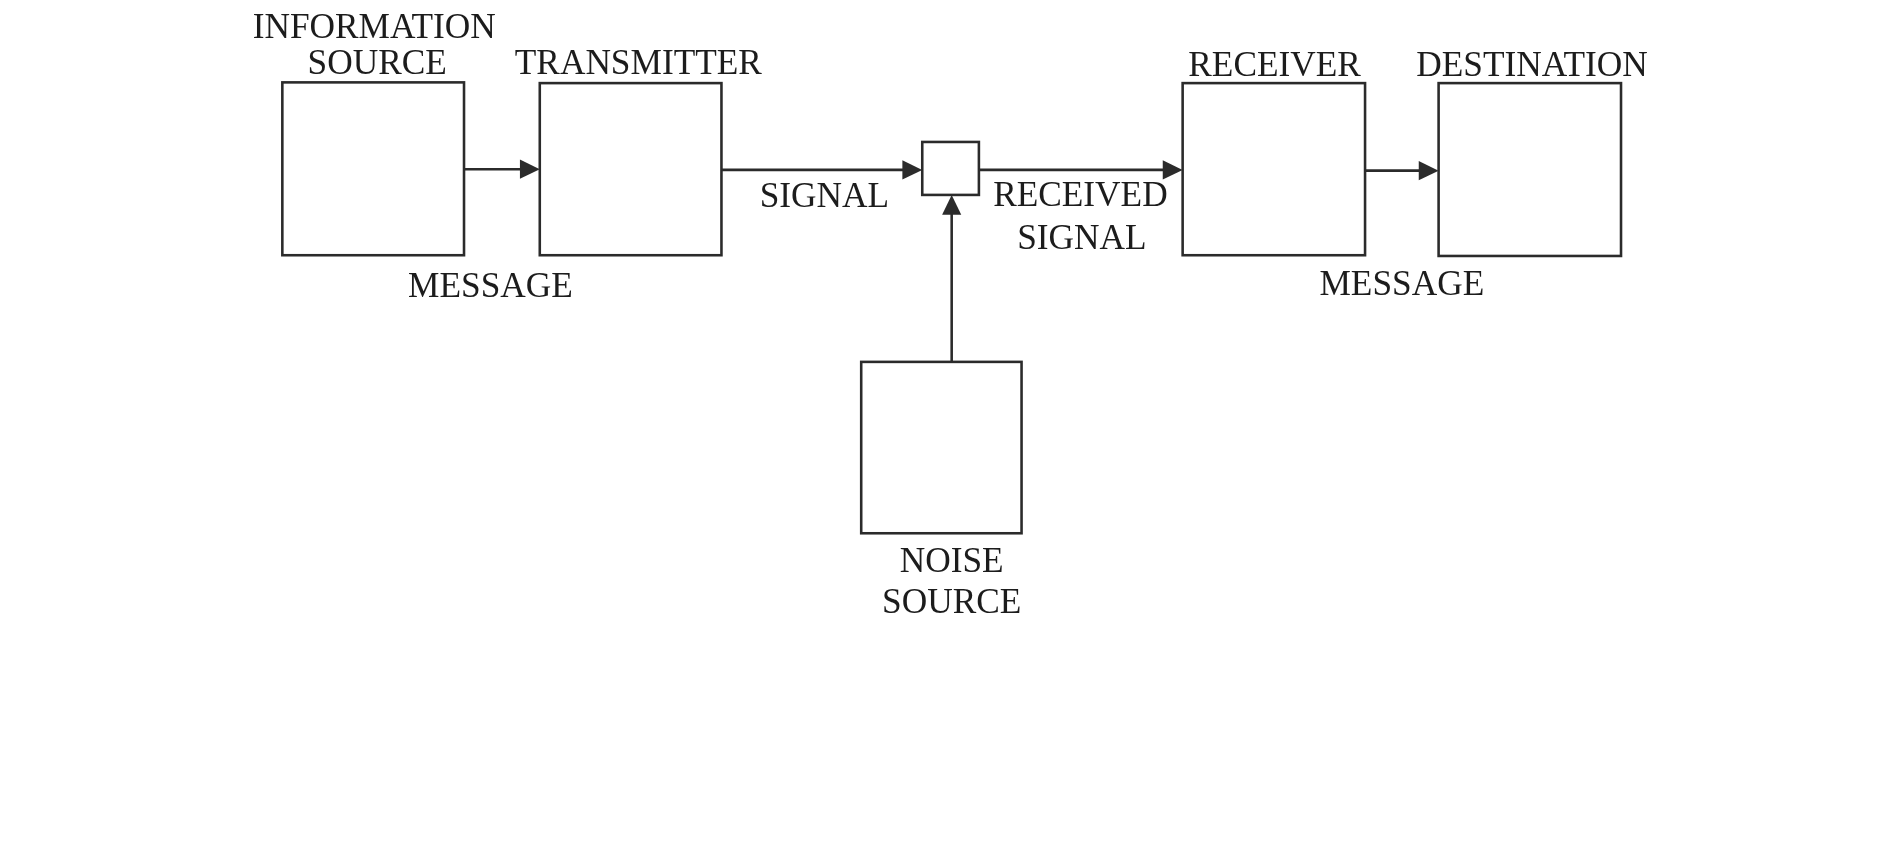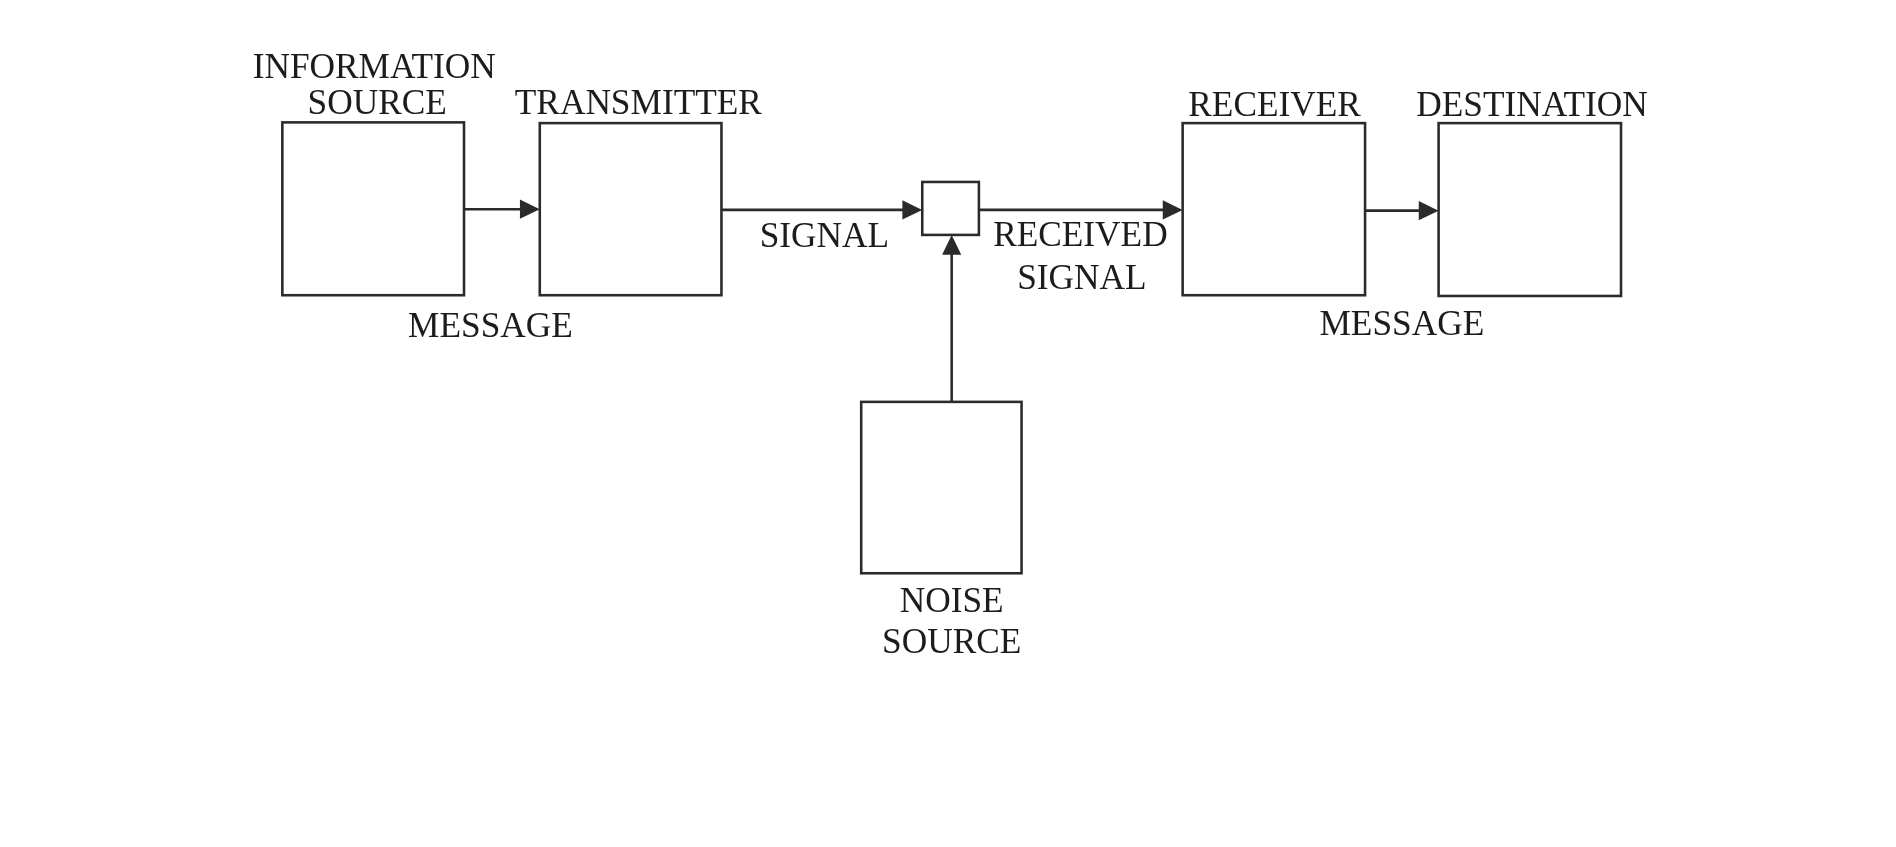--- a/index.html
+++ b/index.html
@@ -7,21 +7,20 @@
     --text:#1c1c1c;
     --bg:#ffffff;
   }
   html,body{margin:0;padding:0;background:var(--bg);}
   .stage{
     position:relative;
     width:1896px;
     height:623px;
     background:var(--bg);
     overflow:hidden;
-    margin-top:40px;
   }
   svg{display:block;width:100%;height:100%;}
   .box{
     fill:var(--bg);
     stroke:var(--stroke);
     stroke-width:3.5;
   }
   .edge{
     stroke:var(--stroke);
     stroke-width:3.5;

